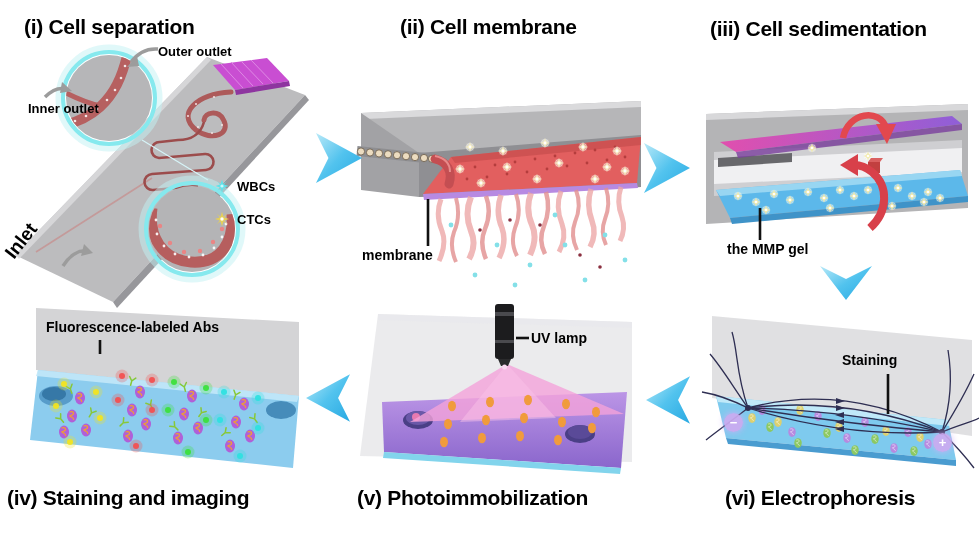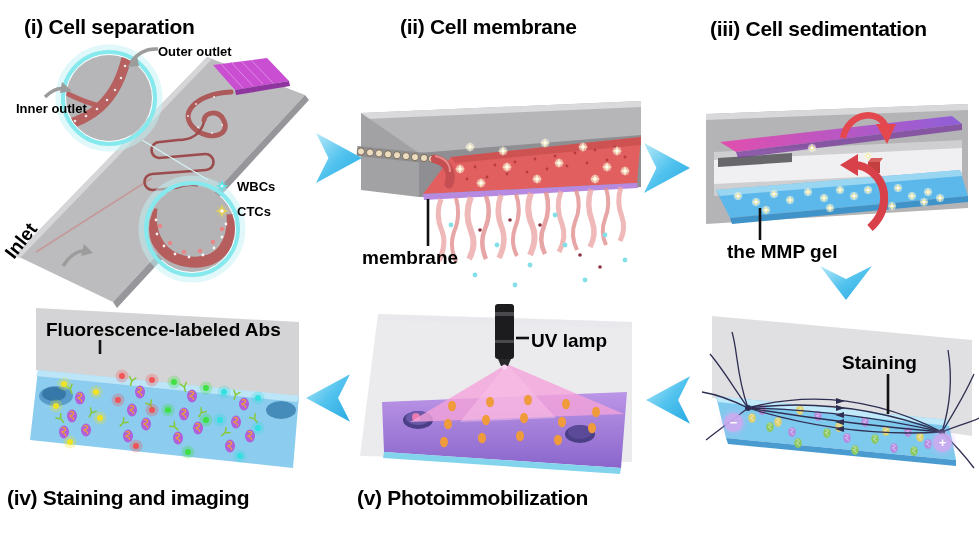--- a/index.html
+++ b/index.html
@@ -3,24 +3,24 @@
 <meta charset="utf-8">
 <style>
   html,body{margin:0;padding:0;background:#fff;}
   .canvas{position:relative;width:979px;height:535px;background:#fff;overflow:hidden;
           font-family:"Liberation Sans",sans-serif;color:#000;}
   .panel{position:absolute;}
   .panel svg{display:block;}
   .title{position:absolute;margin:0;font-size:21px;font-weight:bold;letter-spacing:-0.3px;white-space:nowrap;}
   .lbl{position:absolute;font-weight:bold;white-space:nowrap;}
   .lbl.small{font-size:13px;}
-  .lbl.med{font-size:19px;}
+  .lbl.med{font-size:14px;}
   .inlet{font-size:19px;transform:rotate(-52deg);transform-origin:left bottom;}
   .arrow{position:absolute;}
-  .legend{position:absolute;left:214px;top:178px;display:flex;flex-direction:column;gap:9px;}
+  .legend{position:absolute;left:214px;top:178px;display:flex;flex-direction:column;gap:17px;}
   .legend-row{display:flex;align-items:center;gap:7px;font-weight:bold;font-size:13px;}
   .electrode{position:absolute;width:19px;height:19px;border-radius:50%;
              background:rgba(204,170,240,.92);box-shadow:0 0 7px rgba(210,175,245,.95);
              color:#fff;font-weight:bold;font-size:13px;line-height:19px;text-align:center;}
 </style>
 </head>
 <body>
 
 <div class="canvas">
 
@@ -507,23 +507,24 @@
     </svg>
   <svg class="arrow" style="left:306px;top:372px" width="44" height="52" viewBox="0 0 48 52">
       <polygon points="48,0 0,26 48,52 35,26" fill="url(#ag)"></polygon>
     </svg>
 
   <h2 class="title" style="left:24px;top:15px">(i) Cell separation</h2>
   <h2 class="title" style="left:400px;top:15px">(ii) Cell membrane</h2>
   <h2 class="title" style="left:710px;top:17px">(iii) Cell sedimentation</h2>
   <h2 class="title" style="left:7px;top:486px">(iv) Staining and imaging</h2>
   <h2 class="title" style="left:357px;top:486px">(v) Photoimmobilization</h2>
+  <h2 class="title" style="left:725px;top:486px">(vi) Electrophoresis</h2>
 
   <span class="lbl small" style="left:158px;top:44px">Outer outlet</span>
-  <span class="lbl small" style="left:16px;top:101px">Inner outlet</span>
+  <span class="lbl small" style="left:28px;top:101px">Inner outlet</span>
   <span class="lbl inlet" style="left:18px;top:241px">Inlet</span>
 
   <div class="legend">
     <div class="legend-row">
       <svg width="16" height="16" viewBox="-8 -8 16 16">
           <use href="#star8" fill="#5fe2ea" transform="scale(1.1)"></use>
           <circle r="1.6" fill="#c8f8fa"></circle>
         </svg>
       <span>WBCs</span>
     </div>

